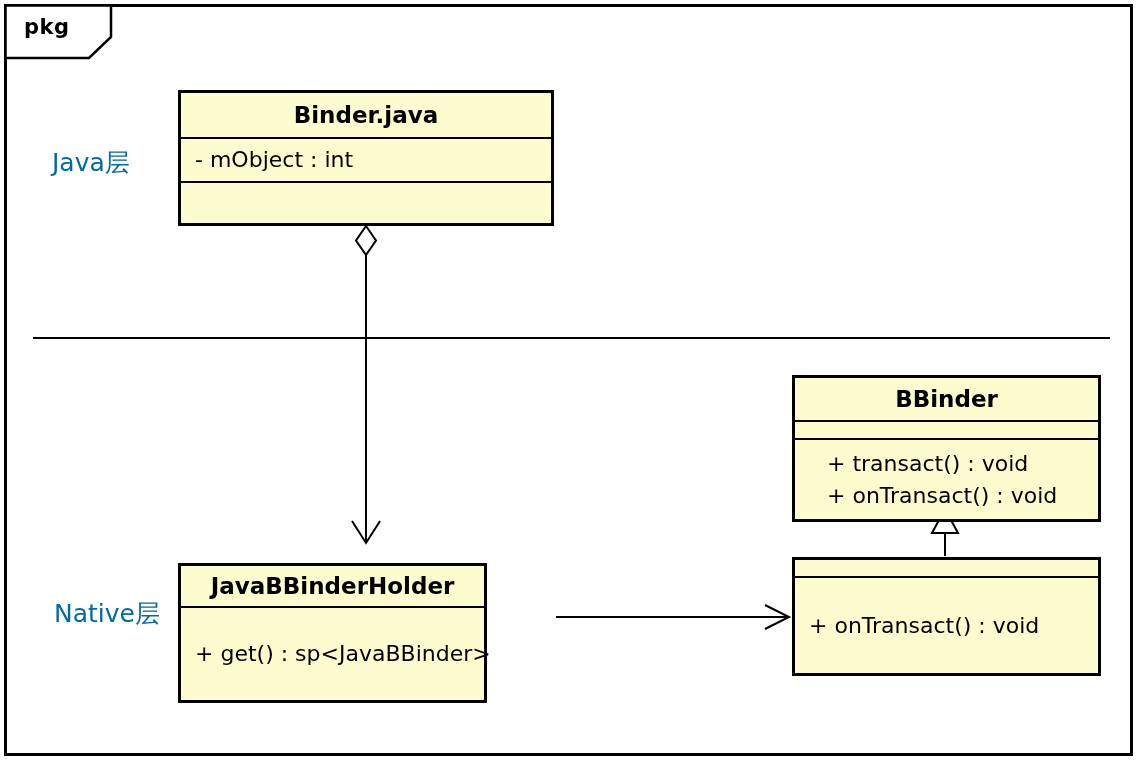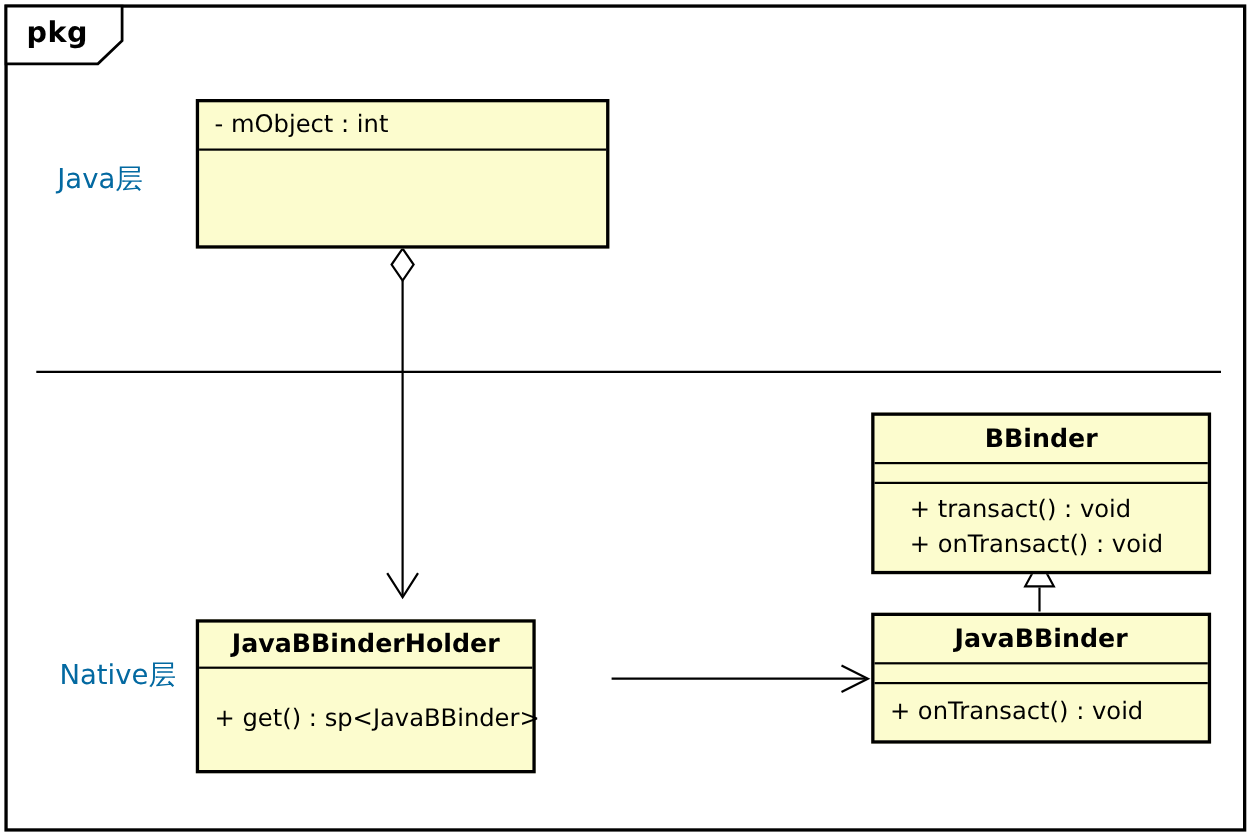--- a/index.html
+++ b/index.html
@@ -24,21 +24,21 @@
     position: absolute;
     left: 0; top: 0;
     width: 1137px; height: 760px;
   }
   svg .stroke { stroke: var(--line-color); }
 
   
   .pkg-label {
     position: absolute;
     left: 24px; top: 15px;
-    font-size: 26px;
+    font-size: 21px;
     font-weight: bold;
     letter-spacing: 0.5px;
   }
   .layer-label {
     position: absolute;
     font-size: 25px;
     color: #0369a1;
   }
   .layer-label.java   { left: 52px; top: 146px; }
   .layer-label.native { left: 54px; top: 597px; }
@@ -116,20 +116,21 @@
 
     <line x1="945" y1="556" x2="945" y2="534" class="stroke" stroke-width="2"></line>
     <polygon points="945,509 932,533 958,533" fill="#FFFFFF" class="stroke" stroke-width="2"></polygon>
   </svg>
 
   <div class="pkg-label">pkg</div>
   <div class="layer-label java">Java层</div>
   <div class="layer-label native">Native层</div>
 
   <div class="uml-class c-binder">
+    <div class="uml-name">Binder.java</div>
     <div class="uml-attrs">
       <div class="member">- mObject : int</div>
     </div>
     <div class="uml-methods"></div>
   </div>
 
   <div class="uml-class c-holder">
     <div class="uml-name">JavaBBinderHolder</div>
     <div class="uml-methods">
       <div class="member">+ get() : sp&lt;JavaBBinder&gt;</div>
@@ -139,20 +140,19 @@
   <div class="uml-class c-bbinder">
     <div class="uml-name">BBinder</div>
     <div class="uml-attrs"></div>
     <div class="uml-methods">
       <div class="member">+ transact() : void</div>
       <div class="member">+ onTransact() : void</div>
     </div>
   </div>
 
   <div class="uml-class c-javabbinder">
-    <div class="uml-name">JavaBBinder</div>
     <div class="uml-attrs"></div>
     <div class="uml-methods">
       <div class="member">+ onTransact() : void</div>
     </div>
   </div>
 
 </div>
 
 </body></html>

